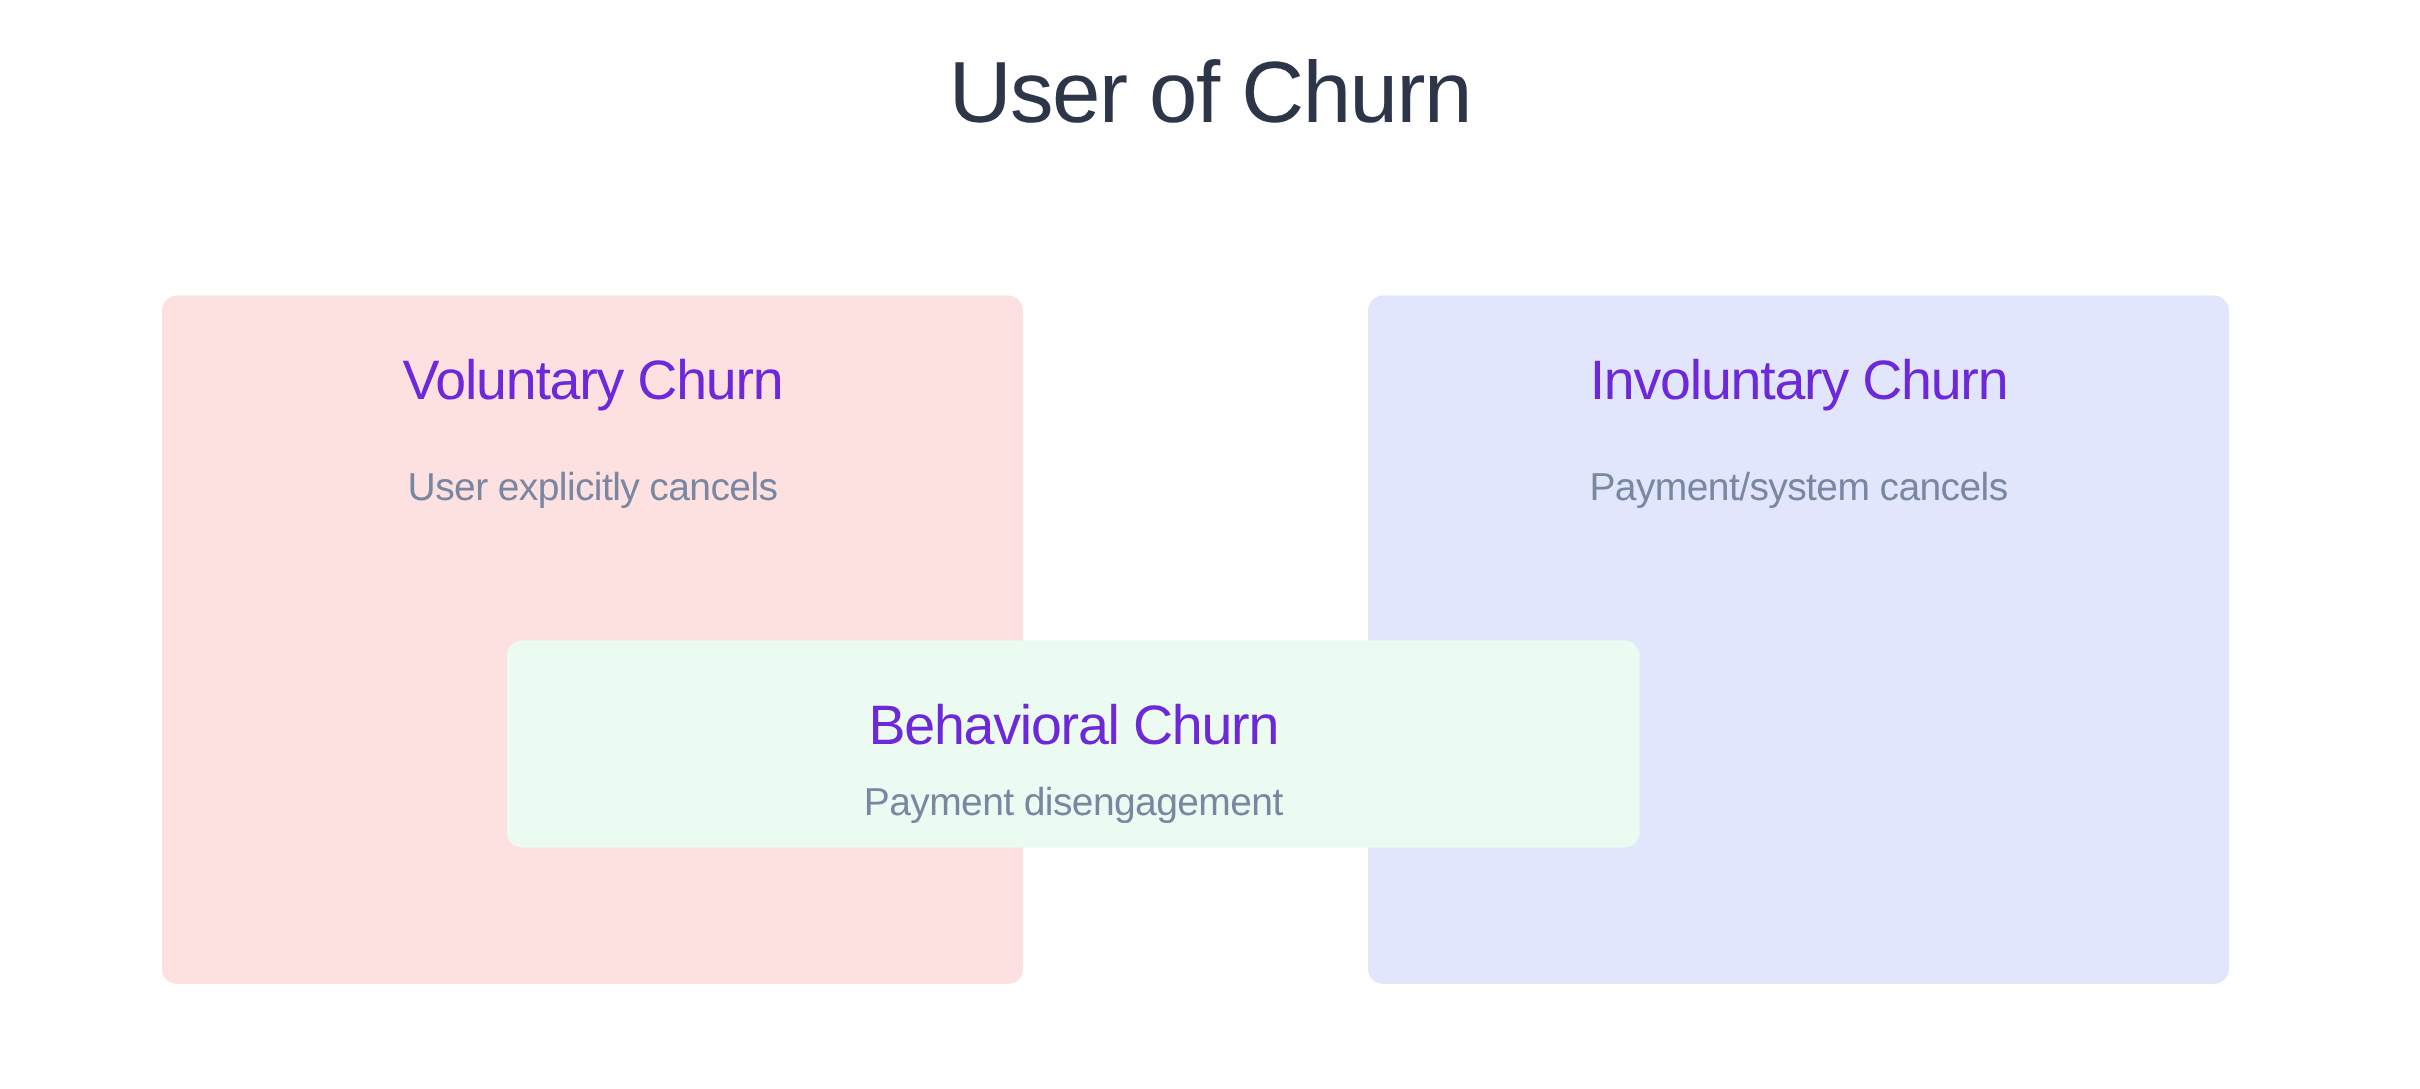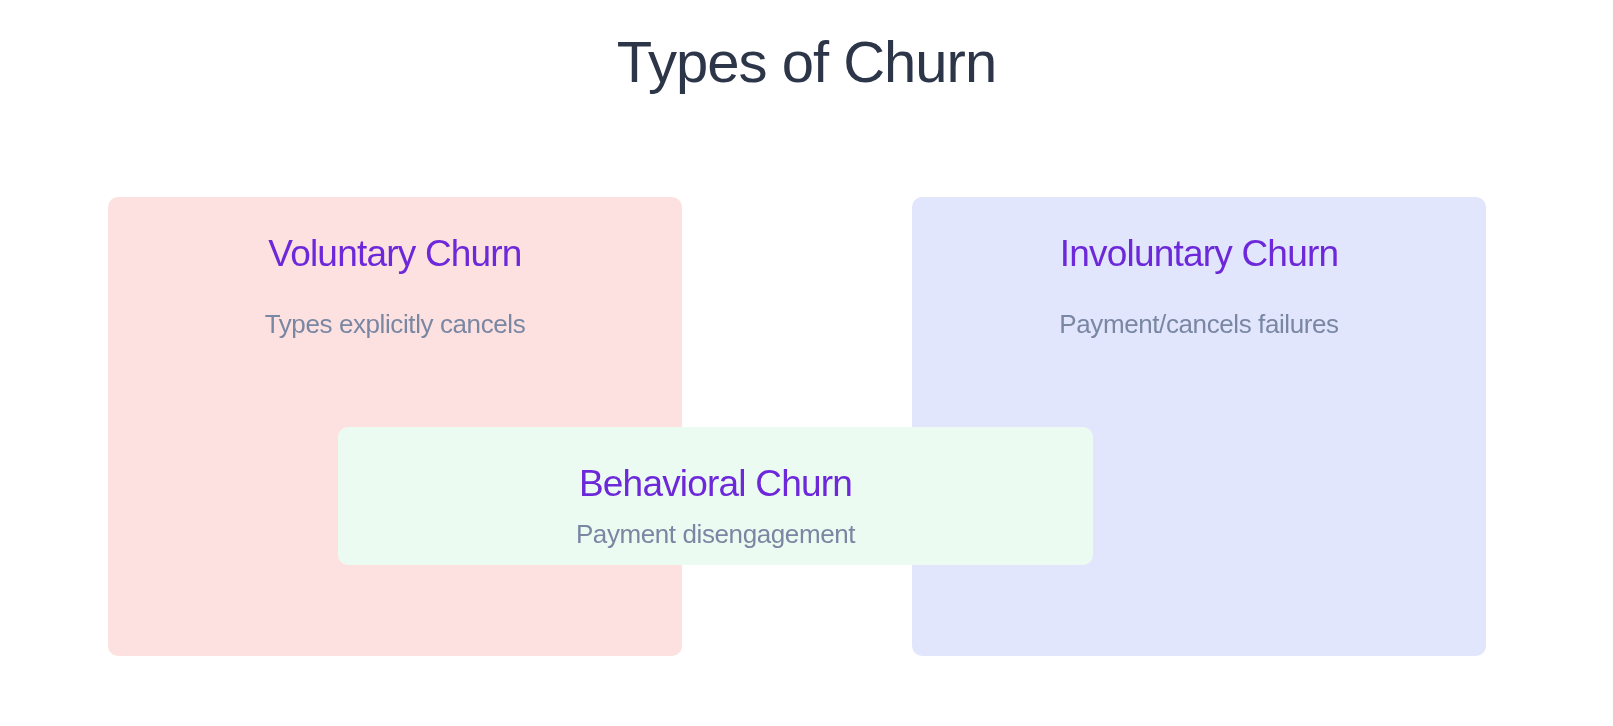--- a/index.html
+++ b/index.html
@@ -18,28 +18,28 @@
   .box-title { position: absolute; left: 0; width: 100%; font-size: 37px; color: #6d28d9; letter-spacing: -0.8px; }
   .box-desc { position: absolute; left: 0; width: 100%; font-size: 26px; color: #7a87a3; letter-spacing: -0.4px; }
   .box-voluntary .box-title, .box-involuntary .box-title { top: 36px; }
   .box-voluntary .box-desc, .box-involuntary .box-desc { top: 112px; }
   .box-behavioral .box-title { top: 36px; }
   .box-behavioral .box-desc { top: 92px; }
 </style>
 </head>
 <body>
 
-<div class="title">Types of Churn</div>
+<div class="title">User of Churn</div>
 
 <div class="box box-voluntary">
   <div class="box-title">Voluntary Churn</div>
-  <div class="box-desc">Types explicitly cancels</div>
+  <div class="box-desc">User explicitly cancels</div>
 </div>
 
 <div class="box box-involuntary">
   <div class="box-title">Involuntary Churn</div>
-  <div class="box-desc">Payment/cancels failures</div>
+  <div class="box-desc">Payment/system cancels</div>
 </div>
 
 <div class="box box-behavioral">
   <div class="box-title">Behavioral Churn</div>
   <div class="box-desc">Payment disengagement</div>
 </div>
 
 </body></html>

